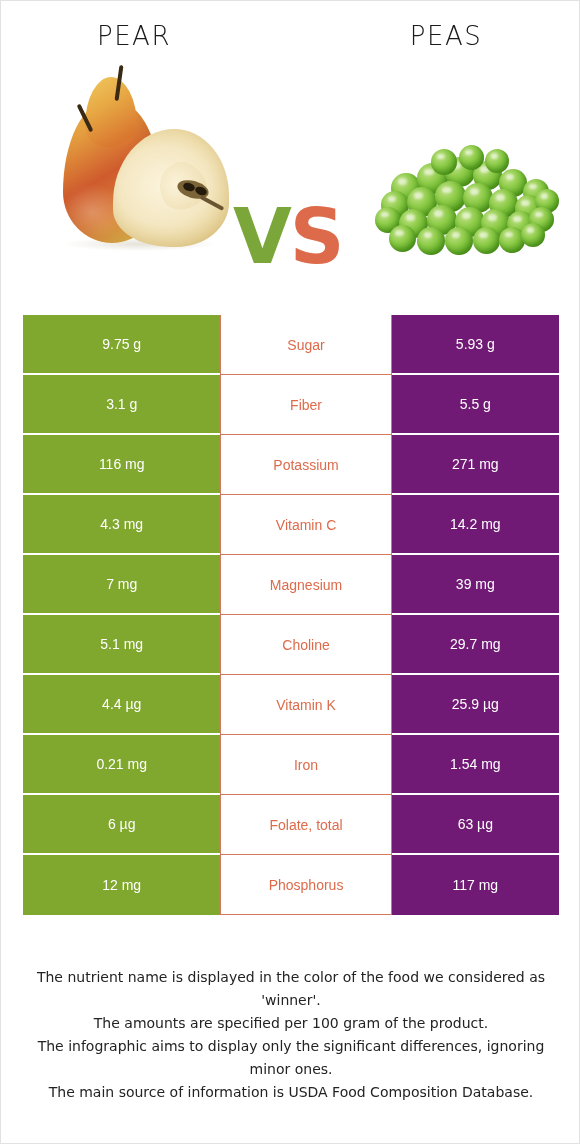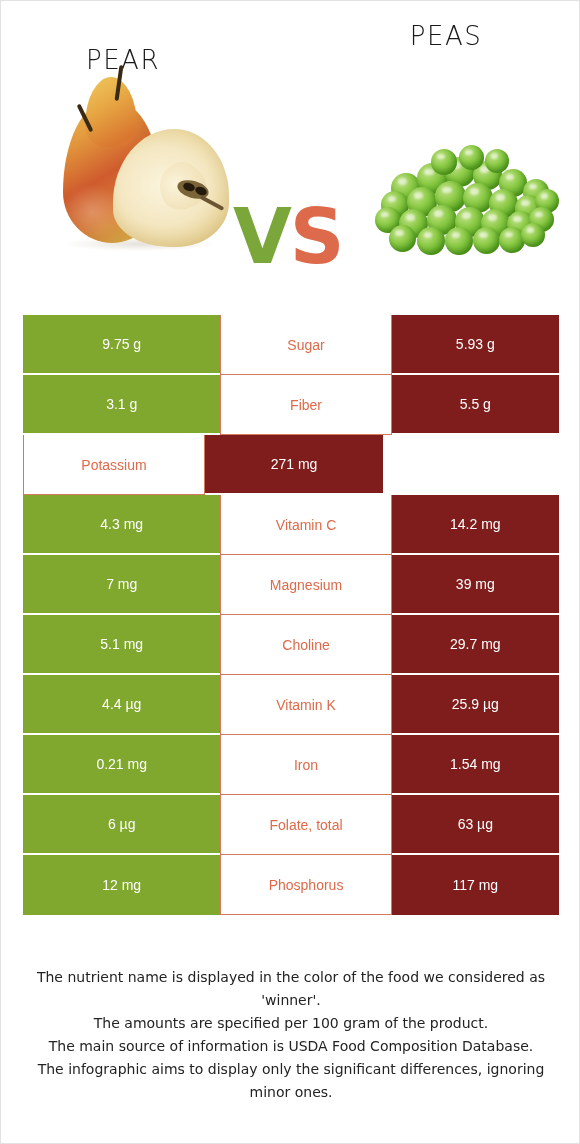--- a/index.html
+++ b/index.html
@@ -25,21 +25,21 @@
     position: absolute;
     top: 20px;
     font-size: 26px;
     font-weight: 300;
     letter-spacing: 1.5px;
     color: #1a1a1a;
     font-family: "DejaVu Sans", sans-serif;
     text-align: center;
     white-space: nowrap;
   }
-  #title-left  { left: 22px;  width: 200px; margin-top: 24px; }
+  #title-left  { left: 33px;  width: 200px; }
   #title-right { left: 345px; width: 200px; }
 
   
   .hero { position: absolute; left: 0; top: 62px; width: 580px; height: 228px; }
 
   .pear-group { position: absolute; left: 44px; top: 8px; width: 200px; height: 200px; }
   .pear-whole-body {
     position: absolute; left: 18px; top: 30px;
     width: 98px; height: 142px;
     background:
@@ -172,21 +172,21 @@
   .cell-mid {
     width: 182px;
     background: #ffffff;
     color: #dd6b4b;
     border-bottom: 1px solid #d4795c;
     border-left: 1px solid #d4795c;
     border-right: 1px solid #d4795c;
   }
   .cell-right {
     width: 178px;
-    background: #7f1d1d;
+    background: #701a75;
     color: #ffffff;
     border-bottom: 2px solid #ffffff;
   }
   .row:last-child .cell-left,
   .row:last-child .cell-right { border-bottom: none; }
 
   
   #footer {
     position: absolute;
     left: 24px;
@@ -266,20 +266,21 @@
         <div class="cell cell-left">9.75 g</div>
         <div class="cell cell-mid">Sugar</div>
         <div class="cell cell-right">5.93 g</div>
       </div>
       <div class="row">
         <div class="cell cell-left">3.1 g</div>
         <div class="cell cell-mid">Fiber</div>
         <div class="cell cell-right">5.5 g</div>
       </div>
       <div class="row">
+        <div class="cell cell-left">116 mg</div>
         <div class="cell cell-mid">Potassium</div>
         <div class="cell cell-right">271 mg</div>
       </div>
       <div class="row">
         <div class="cell cell-left">4.3 mg</div>
         <div class="cell cell-mid">Vitamin C</div>
         <div class="cell cell-right">14.2 mg</div>
       </div>
       <div class="row">
         <div class="cell cell-left">7 mg</div>
@@ -309,17 +310,17 @@
       <div class="row">
         <div class="cell cell-left">12 mg</div>
         <div class="cell cell-mid">Phosphorus</div>
         <div class="cell cell-right">117 mg</div>
       </div>
     </div>
 
   <div id="footer">
       <div>The nutrient name is displayed in the color of the food we considered as 'winner'.</div>
       <div>The amounts are specified per 100 gram of the product.</div>
+      <div>The infographic aims to display only the significant differences, ignoring minor ones.</div>
       <div>The main source of information is USDA Food Composition Database.</div>
-      <div>The infographic aims to display only the significant differences, ignoring minor ones.</div>
     </div>
 
 </div>
 
 </body></html>

